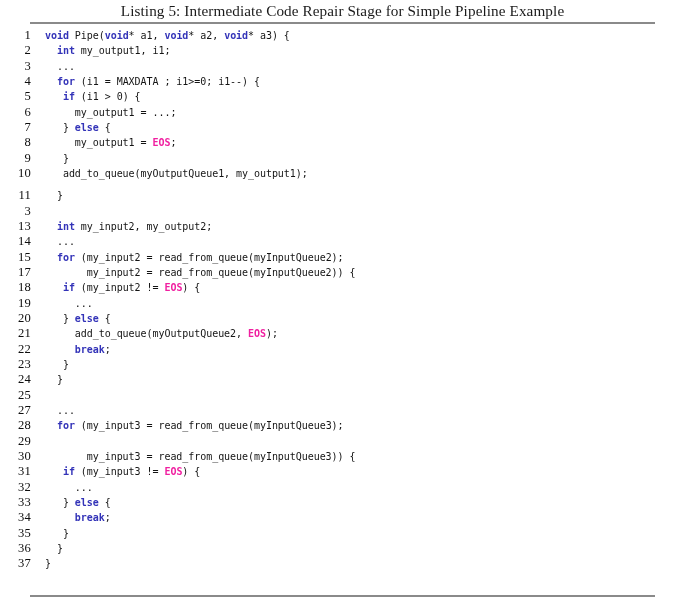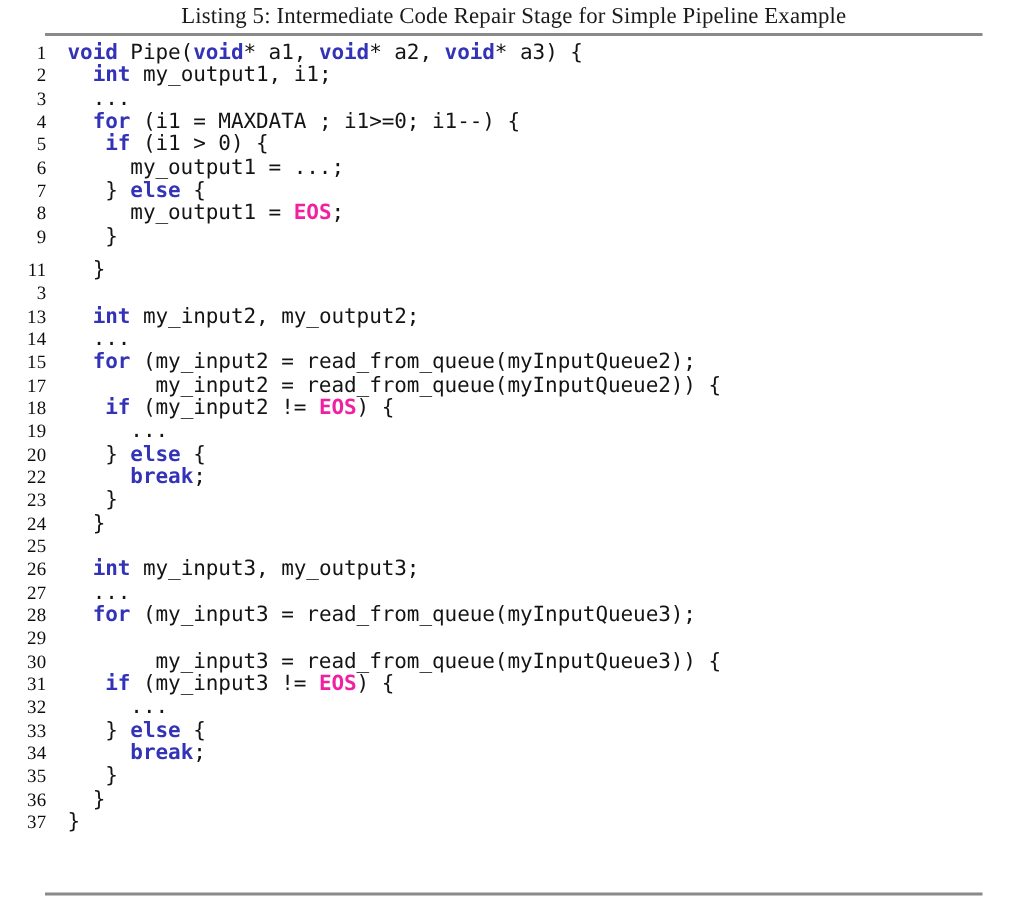--- a/index.html
+++ b/index.html
@@ -76,21 +76,21 @@
     font-size: 12.6px;
     color: #0d0d0d;
     letter-spacing: 0.2px;
   }
 
   .srcline {
     position: absolute;
     left: 45px;
     top: 0;
     font-family: "DejaVu Sans Mono", "Liberation Mono", monospace;
-    font-size: 14px;
+    font-size: 10px;
     letter-spacing: -0.05px;
     color: #141414;
     white-space: pre;
   }
 
   .kw  { color: #3333b8; font-weight: bold; }
   .cst { color: #f020a0; font-weight: bold; }
   .pln { color: #141414; }
 </style>
 </head>
@@ -105,34 +105,35 @@
   <div class="code-area" id="code-area">
       <div class="code-line"><span class="lineno">1</span><span class="srcline"><span class="kw">void</span><span class="pln"> Pipe(</span><span class="kw">void</span><span class="pln">* a1, </span><span class="kw">void</span><span class="pln">* a2, </span><span class="kw">void</span><span class="pln">* a3) {</span></span></div>
       <div class="code-line"><span class="lineno">2</span><span class="srcline"><span class="pln">  </span><span class="kw">int</span><span class="pln"> my_output1, i1;</span></span></div>
       <div class="code-line"><span class="lineno">3</span><span class="srcline"><span class="pln">  ...</span></span></div>
       <div class="code-line"><span class="lineno">4</span><span class="srcline"><span class="pln">  </span><span class="kw">for</span><span class="pln"> (i1 = MAXDATA ; i1&gt;=0; i1--) {</span></span></div>
       <div class="code-line"><span class="lineno">5</span><span class="srcline"><span class="pln">   </span><span class="kw">if</span><span class="pln"> (i1 &gt; 0) {</span></span></div>
       <div class="code-line"><span class="lineno">6</span><span class="srcline"><span class="pln">     my_output1 = ...;</span></span></div>
       <div class="code-line"><span class="lineno">7</span><span class="srcline"><span class="pln">   } </span><span class="kw">else</span><span class="pln"> {</span></span></div>
       <div class="code-line"><span class="lineno">8</span><span class="srcline"><span class="pln">     my_output1 = </span><span class="cst">EOS</span><span class="pln">;</span></span></div>
       <div class="code-line"><span class="lineno">9</span><span class="srcline"><span class="pln">   }</span></span></div>
+      <div class="code-line"><span class="lineno">10</span><span class="srcline"><span class="pln">   add_to_queue(myOutputQueue1, my_output1);</span></span></div>
       <div class="code-line gap-before"><span class="lineno">11</span><span class="srcline"><span class="pln">  }</span></span></div>
       <div class="code-line"><span class="lineno">3</span><span class="srcline"></span></div>
       <div class="code-line"><span class="lineno">13</span><span class="srcline"><span class="pln">  </span><span class="kw">int</span><span class="pln"> my_input2, my_output2;</span></span></div>
       <div class="code-line"><span class="lineno">14</span><span class="srcline"><span class="pln">  ...</span></span></div>
       <div class="code-line"><span class="lineno">15</span><span class="srcline"><span class="pln">  </span><span class="kw">for</span><span class="pln"> (my_input2 = read_from_queue(myInputQueue2);</span></span></div>
       <div class="code-line"><span class="lineno">17</span><span class="srcline"><span class="pln">       my_input2 = read_from_queue(myInputQueue2)) {</span></span></div>
       <div class="code-line"><span class="lineno">18</span><span class="srcline"><span class="pln">   </span><span class="kw">if</span><span class="pln"> (my_input2 != </span><span class="cst">EOS</span><span class="pln">) {</span></span></div>
       <div class="code-line"><span class="lineno">19</span><span class="srcline"><span class="pln">     ...</span></span></div>
       <div class="code-line"><span class="lineno">20</span><span class="srcline"><span class="pln">   } </span><span class="kw">else</span><span class="pln"> {</span></span></div>
+      <div class="code-line"><span class="lineno">21</span><span class="srcline"><span class="pln">     add_to_queue(myOutputQueue2, </span><span class="cst">EOS</span><span class="pln">);</span></span></div>
       <div class="code-line"><span class="lineno">22</span><span class="srcline"><span class="pln">     </span><span class="kw">break</span><span class="pln">;</span></span></div>
       <div class="code-line"><span class="lineno">23</span><span class="srcline"><span class="pln">   }</span></span></div>
       <div class="code-line"><span class="lineno">24</span><span class="srcline"><span class="pln">  }</span></span></div>
       <div class="code-line"><span class="lineno">25</span><span class="srcline"></span></div>
-      <div class="code-line"><span class="lineno">26</span><span class="srcline"><span class="pln">  </span><span class="kw">int</span><span class="pln"> my_input3, my_output3;</span></span></div>
       <div class="code-line"><span class="lineno">27</span><span class="srcline"><span class="pln">  ...</span></span></div>
       <div class="code-line"><span class="lineno">28</span><span class="srcline"><span class="pln">  </span><span class="kw">for</span><span class="pln"> (my_input3 = read_from_queue(myInputQueue3);</span></span></div>
       <div class="code-line"><span class="lineno">29</span></div>
       <div class="code-line"><span class="lineno">30</span><span class="srcline"><span class="pln">       my_input3 = read_from_queue(myInputQueue3)) {</span></span></div>
       <div class="code-line"><span class="lineno">31</span><span class="srcline"><span class="pln">   </span><span class="kw">if</span><span class="pln"> (my_input3 != </span><span class="cst">EOS</span><span class="pln">) {</span></span></div>
       <div class="code-line"><span class="lineno">32</span><span class="srcline"><span class="pln">     ...</span></span></div>
       <div class="code-line"><span class="lineno">33</span><span class="srcline"><span class="pln">   } </span><span class="kw">else</span><span class="pln"> {</span></span></div>
       <div class="code-line"><span class="lineno">34</span><span class="srcline"><span class="pln">     </span><span class="kw">break</span><span class="pln">;</span></span></div>
       <div class="code-line"><span class="lineno">35</span><span class="srcline"><span class="pln">   }</span></span></div>
       <div class="code-line"><span class="lineno">36</span><span class="srcline"><span class="pln">  }</span></span></div>

